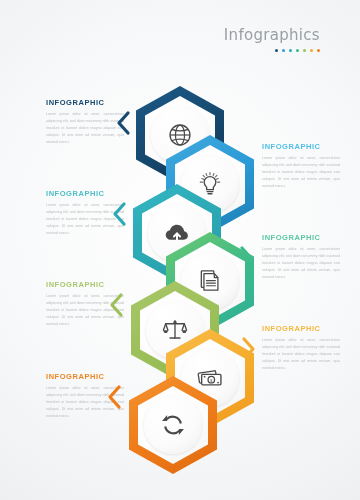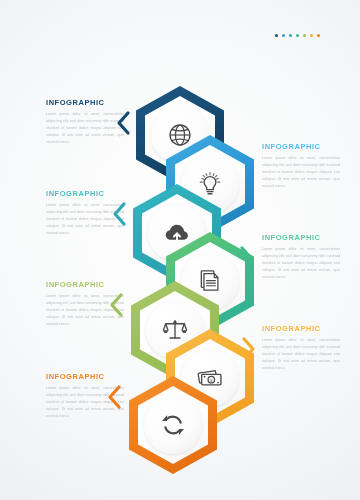--- a/index.html
+++ b/index.html
@@ -57,20 +57,21 @@
     font-size:3.6px;line-height:1.95;color:#b9bcc0;
     text-align:justify;margin:0;
     font-family:"Liberation Sans", sans-serif;
   }
   .block.right .bt{text-align:left;}
 </style>
 </head>
 <body>
 
 <div class="header">
+  <div class="title">Infographics</div>
   <div class="dots">
     <i style="background:#1b4f72"></i>
     <i style="background:#2e9bd6"></i>
     <i style="background:#2aa8b0"></i>
     <i style="background:#35b88a"></i>
     <i style="background:#9dc05a"></i>
     <i style="background:#f0a92b"></i>
     <i style="background:#ef7e1a"></i>
   </div>
 </div>

